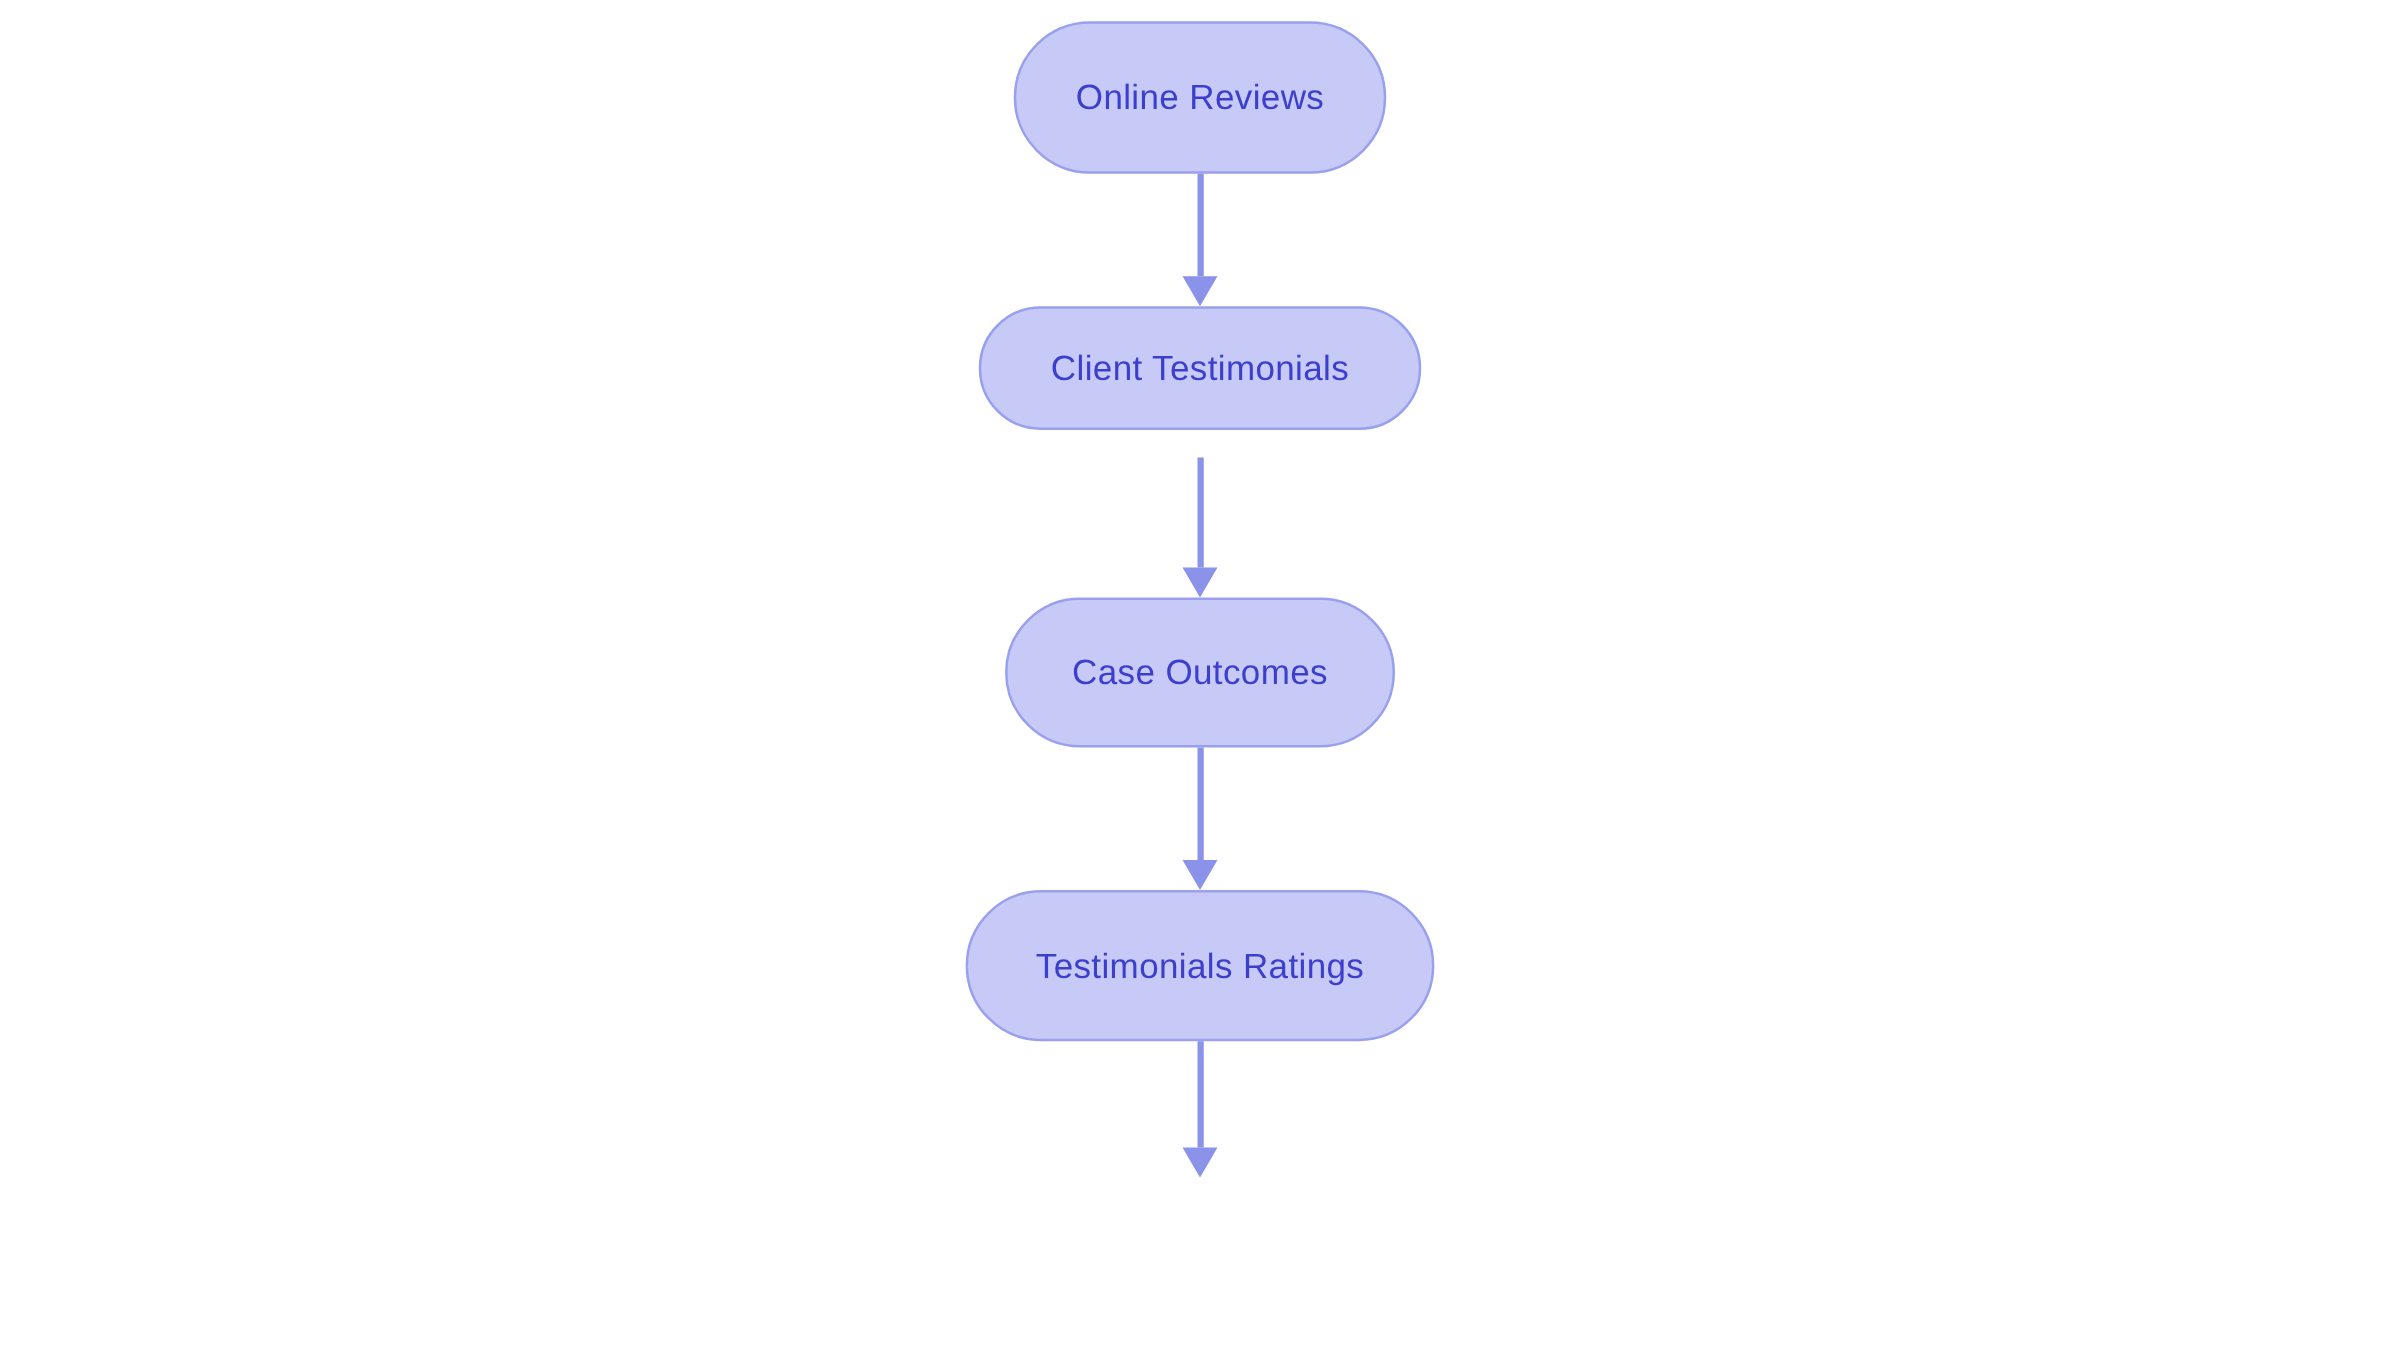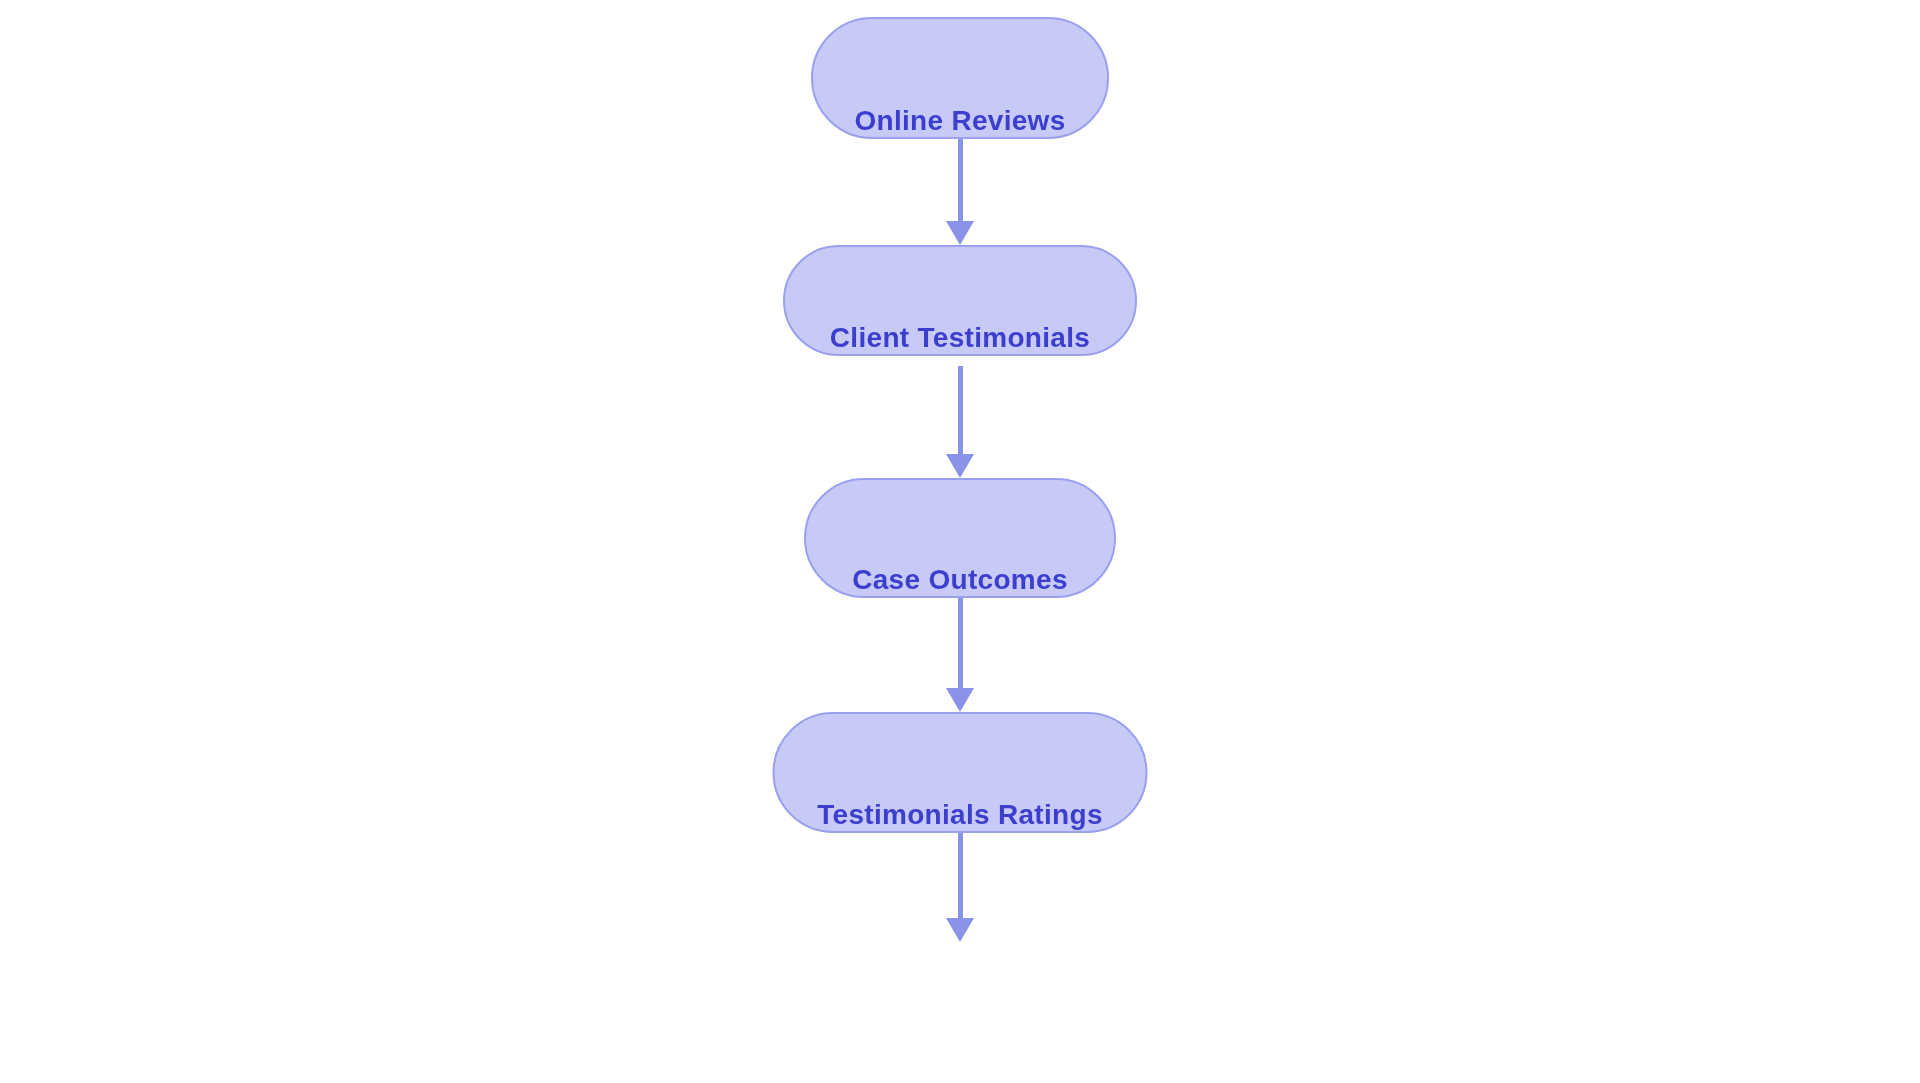--- a/index.html
+++ b/index.html
@@ -13,34 +13,34 @@
     width: 1920px;
     height: 1083px;
     background: #ffffff;
     overflow: hidden;
   }
   .node {
     position: absolute;
     left: 50%;
     transform: translateX(-50%);
     display: flex;
-    align-items: flex-end;
+    align-items: center;
     justify-content: center;
     background: #c7caf6;
     border: 2px solid #99a0ee;
     border-radius: 64px;
     box-sizing: border-box;
     color: #3c3fcd;
     font-size: 28px;
-    font-weight: 700;
+    font-weight: 400;
     letter-spacing: 0.3px;
     white-space: nowrap;
   }
   .n1 { top: 17px;  width: 298px; height: 122px; }
-  .n2 { top: 245px; width: 354px; height: 111px; }
+  .n2 { top: 245px; width: 354px; height: 99px; }
   .n3 { top: 478px; width: 312px; height: 120px; }
   .n4 { top: 712px; width: 375px; height: 121px; }
   .n5 { top: 942px; width: 214px; height: 118px; }
 
   .arrow {
     position: absolute;
     left: 50%;
     transform: translateX(-50%);
     width: 28px;
     display: flex;

